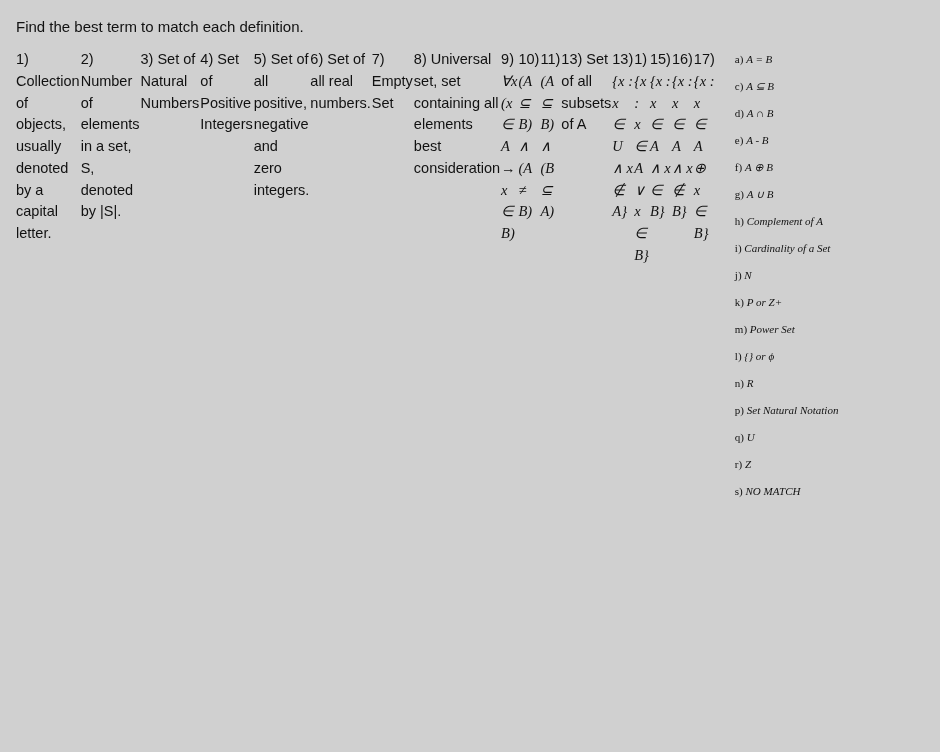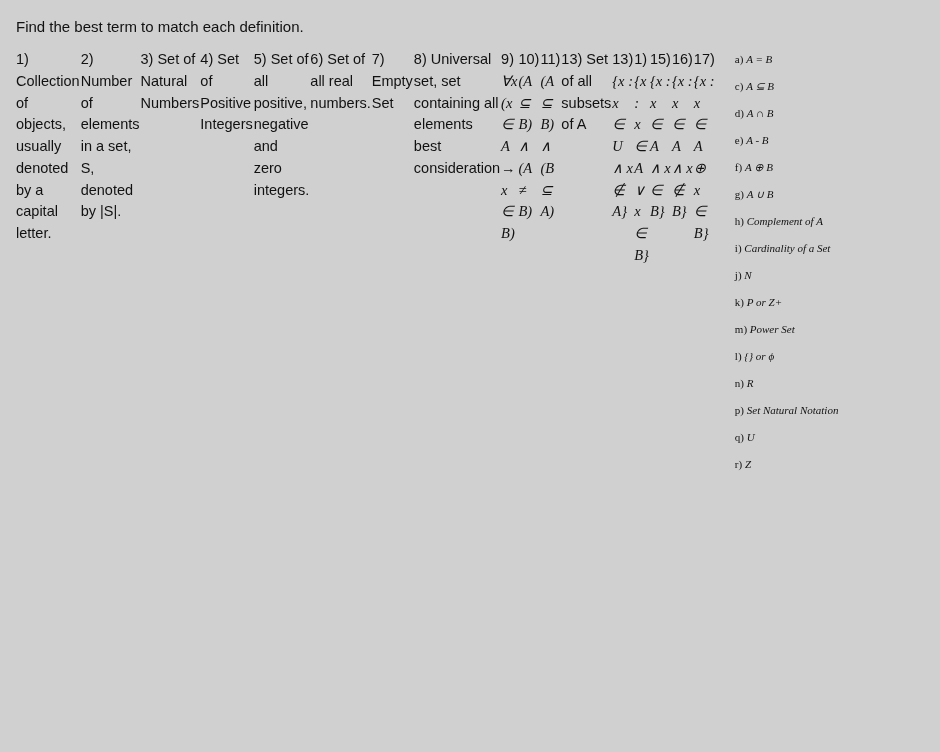--- a/index.html
+++ b/index.html
@@ -122,15 +122,16 @@
         <div class="answer-item"><span class="ans-label">h) </span><span class="math">Complement of A</span></div>
         <div class="answer-item"><span class="ans-label">i) </span><span class="math">Cardinality of a Set</span></div>
         <div class="answer-item"><span class="ans-label">j) </span><span class="math">N</span></div>
         <div class="answer-item"><span class="ans-label">k) </span><span class="math">P or Z+</span></div>
         <div class="answer-item"><span class="ans-label">m) </span><span class="math">Power Set</span></div>
         <div class="answer-item"><span class="ans-label">l) </span><span class="math">{} or ϕ</span></div>
         <div class="answer-item"><span class="ans-label">n) </span><span class="math">R</span></div>
         <div class="answer-item"><span class="ans-label">p) </span><span class="math">Set Natural Notation</span></div>
         <div class="answer-item"><span class="ans-label">q) </span><span class="math">U</span></div>
         <div class="answer-item"><span class="ans-label">r) </span><span class="math">Z</span></div>
+        <div class="answer-item"><span class="ans-label">s) </span><span class="math">NO MATCH</span></div>
       </div>
   </div>
 </div>
 
 </body></html>

